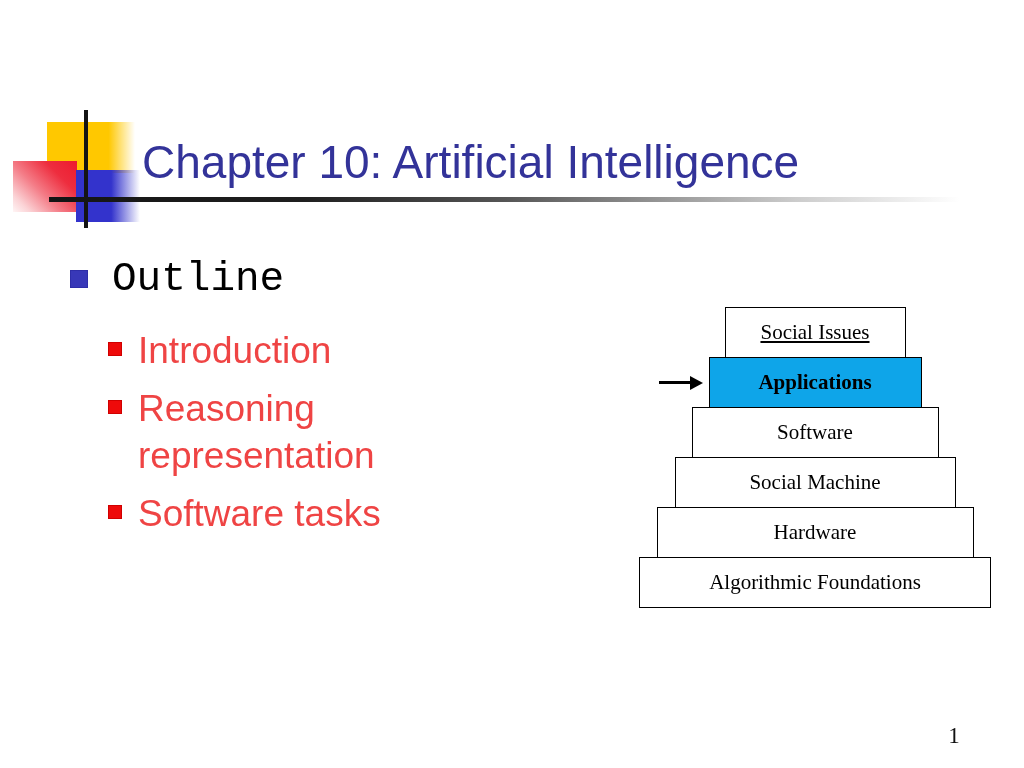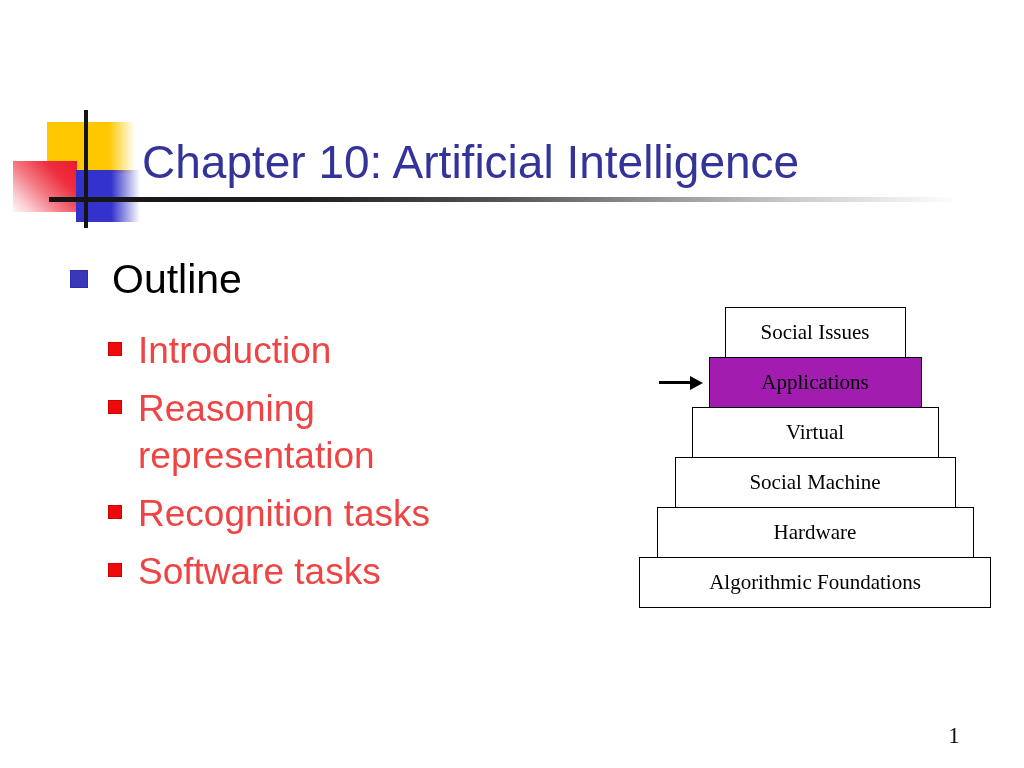--- a/index.html
+++ b/index.html
@@ -32,21 +32,21 @@
     background:linear-gradient(90deg,#141414 0%,#1f1f1f 28%,#555 50%,#999 68%,#ccc 82%,rgba(255,255,255,0) 100%);
   }
   
   .slide-title{
     position:absolute;left:142px;top:137px;
     font-size:46px;line-height:50px;letter-spacing:0px;
     color:#333399;white-space:nowrap;text-align:right;
   }
   
   .outline{position:absolute;left:70px;top:256px;width:430px;}
-  .outline-heading{display:flex;align-items:flex-start;}
+  .outline-heading{display:flex;align-items:flex-start;font-family:Liberation Mono, monospace;}
   .bullet-blue{
     width:18px;height:18px;margin:14px 24px 0 0;flex:0 0 auto;
     background:#3838B8;
     box-shadow:inset 0 0 0 1px #2E2EA8;
   }
   .outline-heading-text{
     font-size:41px;line-height:46px;color:#000;
   }
   .outline-items{margin-top:25px;}
   .outline-item{display:flex;align-items:flex-start;margin-bottom:11px;}
@@ -62,23 +62,23 @@
   .diagram{position:absolute;left:639px;top:307px;width:352px;}
   .layer{display:flex;justify-content:center;}
   .layer-box{
     position:relative;box-sizing:border-box;height:51px;
     background:#ffffff;border:1.5px solid #000;
     display:flex;align-items:center;justify-content:center;
     font-family:"Liberation Serif", serif;font-size:21px;color:#000;
     white-space:nowrap;
   }
   .layer:nth-child(n+2) .layer-box{margin-top:-1px;}
-  .w0{width:181px;} .w1{width:213px;} .w2{width:247px;}
+  .w0{width:181px;text-decoration:underline;} .w1{width:213px;} .w2{width:247px;}
   .w3{width:281px;} .w4{width:317px;text-align:right;} .w5{width:424px;}
-  .layer-box.highlight{background:#a21caf;}
+  .layer-box.highlight{background:#0ea5e9;font-weight:bold;}
   
   .arrow-right{
     position:absolute;right:100%;margin-right:7px;top:50%;
     transform:translateY(-50%);
     display:flex;align-items:center;
   }
   .arrow-shaft{width:32px;height:3.5px;background:#000;}
   .arrow-head{
     width:0;height:0;margin-left:-1px;
     border-left:13px solid #000;
@@ -113,44 +113,40 @@
       <div class="outline-item">
         <span class="bullet-red"></span>
         <span class="outline-item-text">Introduction</span>
       </div>
       <div class="outline-item">
         <span class="bullet-red"></span>
         <span class="outline-item-text">Reasoning representation</span>
       </div>
       <div class="outline-item">
         <span class="bullet-red"></span>
-        <span class="outline-item-text">Recognition tasks</span>
-      </div>
-      <div class="outline-item">
-        <span class="bullet-red"></span>
         <span class="outline-item-text">Software tasks</span>
       </div>
     </div>
   </div>
 
   <div class="diagram">
     <div class="layer">
       <div class="layer-box w0">Social Issues</div>
     </div>
     <div class="layer">
       <div class="layer-box w1 highlight">
         <span class="arrow-right">
           <span class="arrow-shaft"></span>
           <span class="arrow-head"></span>
         </span>
         <span>Applications</span>
       </div>
     </div>
     <div class="layer">
-      <div class="layer-box w2">Virtual</div>
+      <div class="layer-box w2">Software</div>
     </div>
     <div class="layer">
       <div class="layer-box w3">Social Machine</div>
     </div>
     <div class="layer">
       <div class="layer-box w4">Hardware</div>
     </div>
     <div class="layer">
       <div class="layer-box w5">Algorithmic Foundations</div>
     </div>

